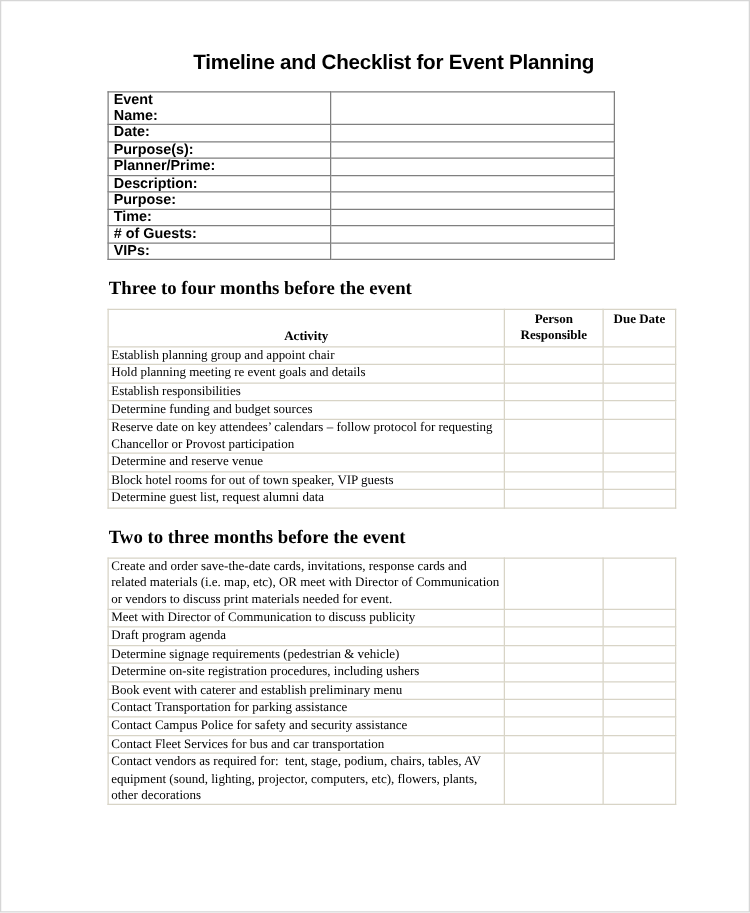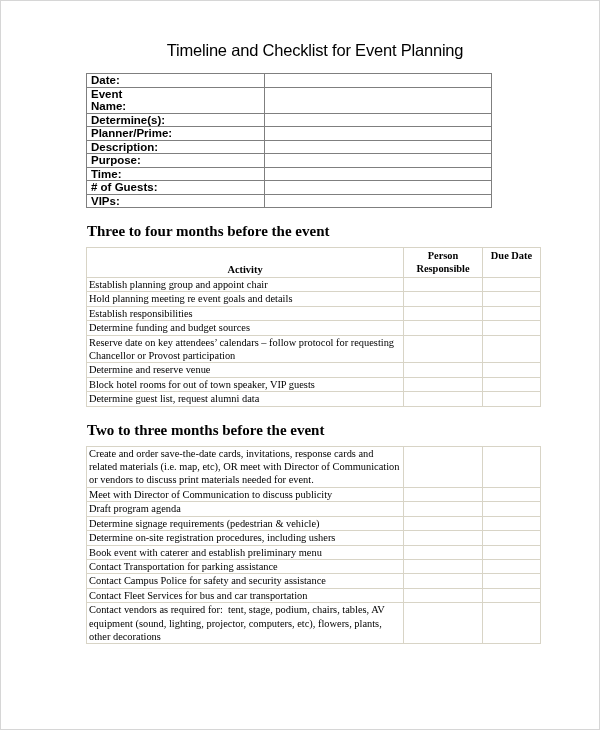--- a/index.html
+++ b/index.html
@@ -13,21 +13,21 @@
     color: #000;
   }
   .content {
     margin-left: 85px;
     width: 458px;
   }
   .doc-title {
     margin: 39px 0 0 0;
     font-family: "Liberation Sans", sans-serif;
     font-size: 16.5px;
-    font-weight: normal;
+    font-weight: bold;
     letter-spacing: -0.2px;
     line-height: 21px;
     text-align: center;
     white-space: nowrap;
   }
   table { border-collapse: collapse; }
   
   table.info {
     margin-top: 12px;
     width: 405px;
@@ -86,32 +86,32 @@
   <h1 class="doc-title">Timeline and Checklist for Event Planning</h1>
 
   <table class="info">
     <colgroup>
         <col style="width:178px">
         <col style="width:227px">
       </colgroup>
     <tbody>
 
         <tr>
-          <td class="label">Date:</td>
-          <td class="value"></td>
-        </tr>
-
-        <tr>
           <td class="label">Event
 Name:</td>
           <td class="value"></td>
         </tr>
 
         <tr>
-          <td class="label">Determine(s):</td>
+          <td class="label">Date:</td>
+          <td class="value"></td>
+        </tr>
+
+        <tr>
+          <td class="label">Purpose(s):</td>
           <td class="value"></td>
         </tr>
 
         <tr>
           <td class="label">Planner/Prime:</td>
           <td class="value"></td>
         </tr>
 
         <tr>
           <td class="label">Description:</td>

